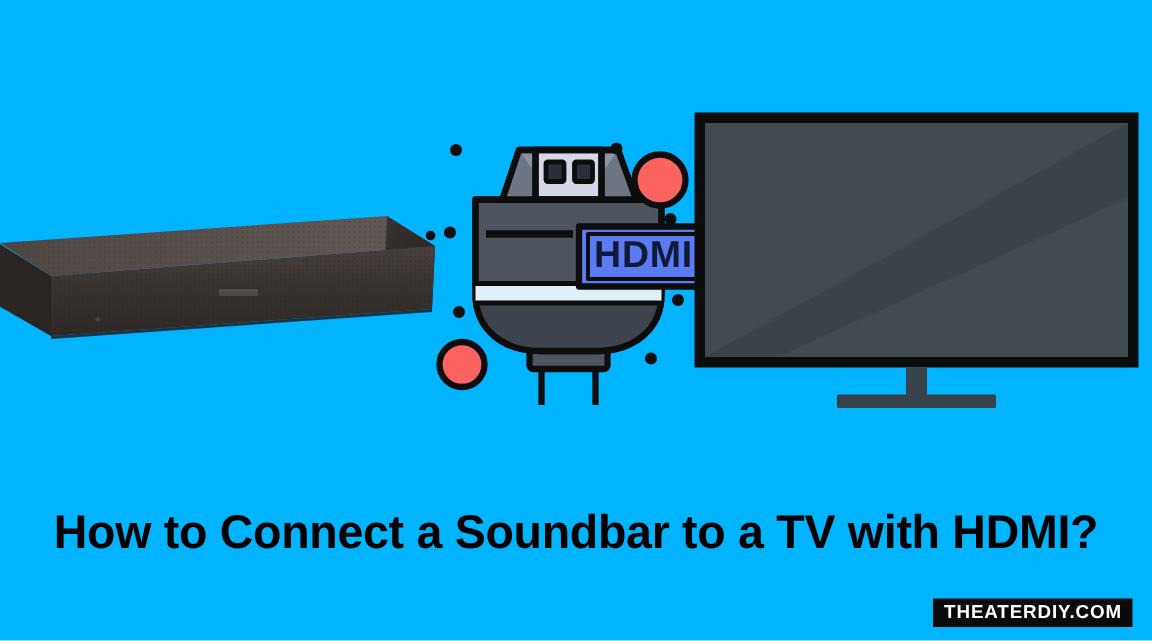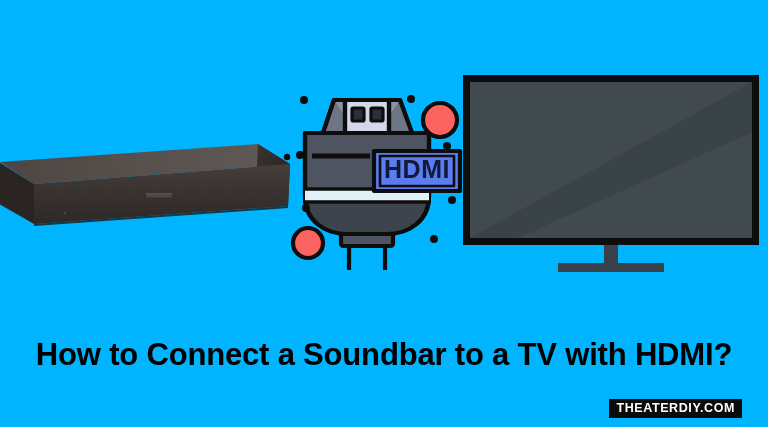--- a/index.html
+++ b/index.html
@@ -25,21 +25,21 @@
     left: -6px;
     top: 140px;
     width: 305px;
     height: 90px;
   }
   .soundbar-wrap svg { display: block; width: 100%; height: 100%; }
 
   
   .cable-wrap {
     position: absolute;
-    left: 274px;
+    left: 286px;
     top: 84px;
     width: 192px;
     height: 186px;
   }
   .cable-wrap svg { display: block; width: 100%; height: 100%; }
 
   
   .tv-wrap {
     position: absolute;
     left: 458px;
@@ -72,21 +72,21 @@
     letter-spacing: -0.2px;
     line-height: 44px;
     white-space: nowrap;
     transform: scaleX(0.985);
     transform-origin: center center;
   }
 
   
   .watermark {
     position: absolute;
-    right: 26px;
+    right: 13px;
     bottom: 9px;
     background: #0b0b0b;
     color: #ffffff;
     font-family: "Liberation Sans", sans-serif;
     font-weight: 700;
     font-size: 12.5px;
     letter-spacing: 0.6px;
     padding: 3px 7px 3px 7px;
     line-height: 13px;
   }

